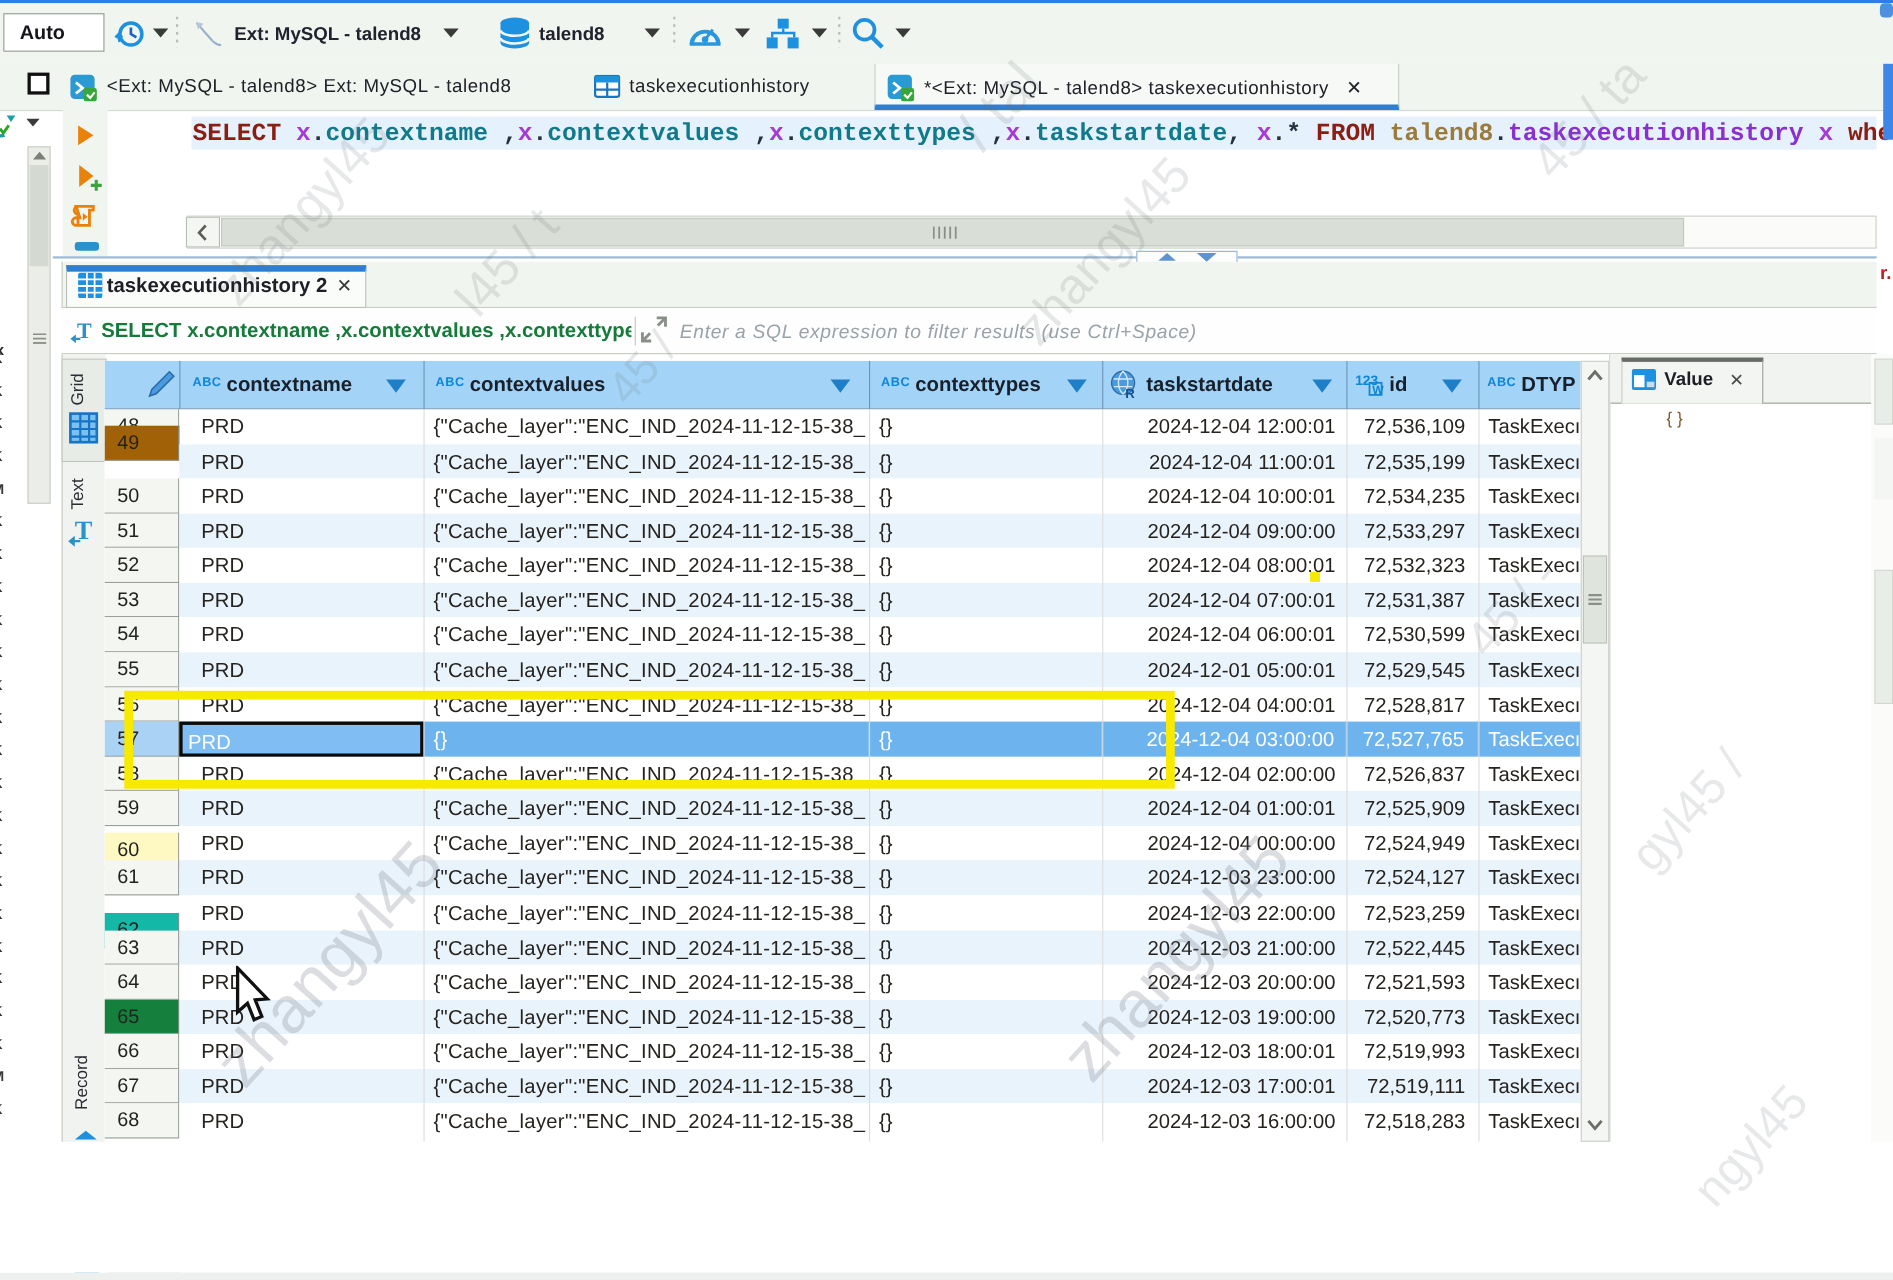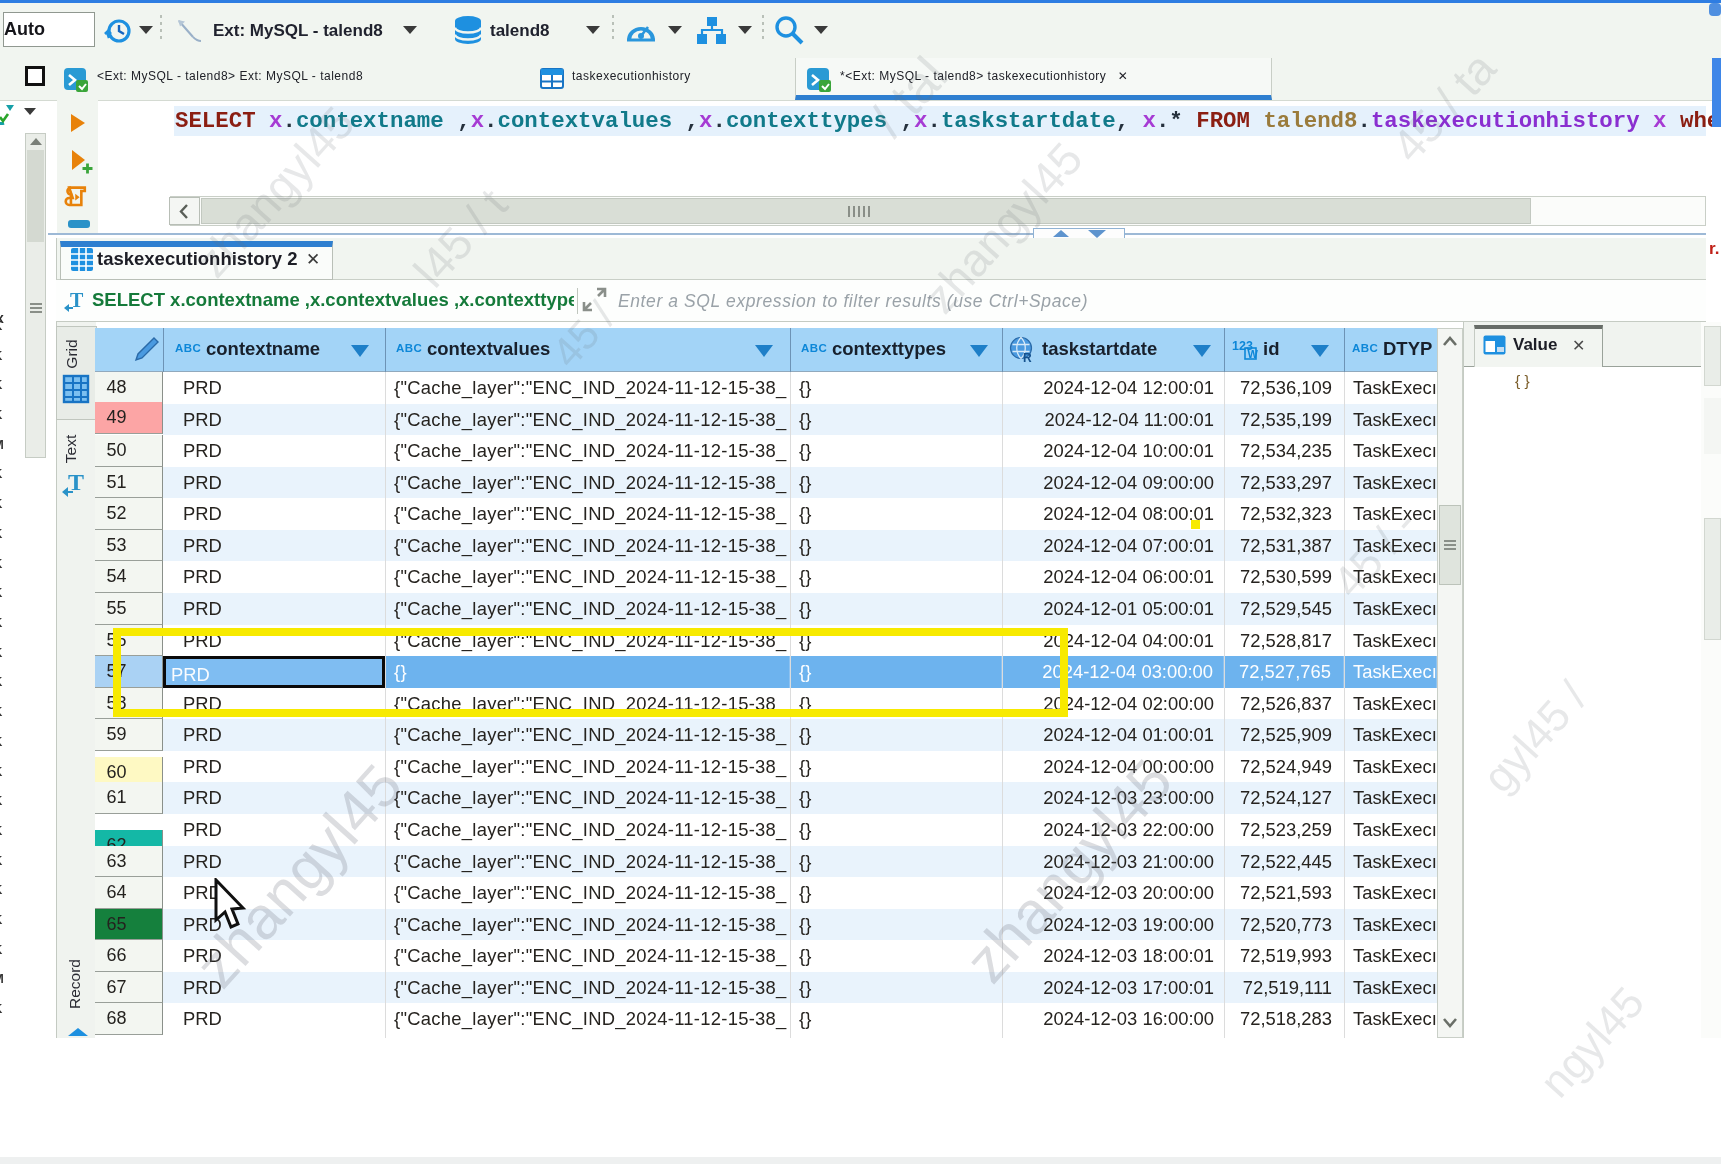--- a/index.html
+++ b/index.html
@@ -1,26 +1,26 @@
 <!DOCTYPE html>
 <html><head><meta charset="utf-8"><style>
 html,body{margin:0;padding:0}
 body{width:1721px;height:1164px;overflow:hidden;position:relative;background:#fff;
  font-family:"Liberation Sans",sans-serif;-webkit-font-smoothing:antialiased}
 .abs{position:absolute}
 svg.abs{z-index:5}
 #topline{left:0;top:0;width:1721px;height:3px;background:#2e7de2}
 #toolbar{left:0;top:3px;width:1721px;height:55px;background:#f1f5f0}
 #autobox{left:3px;top:12px;width:92px;height:35px;background:#fff;border:1px solid #909890;
- font-size:18px;font-weight:600;color:#15151a;line-height:33px;box-sizing:border-box}
+ font-size:18px;font-weight:600;color:#15151a;line-height:33px;padding-left:14px;box-sizing:border-box}
 .ddarrow{width:0;height:0;border-left:7px solid transparent;border-right:7px solid transparent;border-top:8px solid #3a3a3a}
 .vsep{width:2px;height:28px;top:15px;background-image:linear-gradient(#b9c0b8 40%,rgba(0,0,0,0) 0%);background-size:2px 7px}
 .tbtext{font-size:17px;font-weight:600;color:#20222e;top:21px}
 #tabbar{left:0;top:58px;width:1721px;height:42px;background:#f1f5f0;border-bottom:1px solid #d4dad2}
-.tabtext{font-size:12px;color:#202128;top:69px;letter-spacing:0.5px}
+.tabtext{font-size:17px;color:#202128;top:69px;letter-spacing:0.5px}
 #activetab{left:795px;top:58px;width:477px;height:42px;background:#f6f9f6;border-left:1px solid #c8cec6;border-right:1px solid #c8cec6;border-bottom:5px solid #2e7fd0;box-sizing:border-box}
 #blackrect{left:25px;top:66px;width:20px;height:20px;border:3px solid #111;background:#fff;box-sizing:border-box}
 #edtools{left:57px;top:100px;width:41px;height:133px;background:#f1f5f0}
 #curline{left:174px;top:106px;width:1532px;height:30px;background:#e5f1fc}
 #sql{left:175px;top:108px;font-family:"Liberation Mono",monospace;font-size:22.4px;line-height:26px;white-space:pre;font-weight:600}
 .kw{color:#8b1e12;font-weight:bold}
 .id{color:#117a8a}
 .al{color:#a63bd4}
 .pl{color:#24303c}
 .sch{color:#9a7b3c}
@@ -253,21 +253,21 @@
 <div class="abs" id="grid">
 <div class="rn" style="top:44.0px;background:#f3f6f1">48</div>
 <div class="row" style="top:44.0px;background:#fff">
       <div class="c c1">PRD</div>
       <div class="c c2">{"Cache_layer":"ENC_IND_2024-11-12-15-38_</div>
       <div class="c c3">{}</div>
       <div class="c c4 r">2024-12-04 12:00:01</div>
       <div class="c c5 r">72,536,109</div>
       <div class="c c6">TaskExecı</div>
     </div>
-<div class="rn" style="top:74px;background:#fca5a5">49</div>
+<div class="rn" style="top:59px;background:#a16207">49</div>
 <div class="row" style="top:75.6px;background:#e9f3fc">
       <div class="c c1">PRD</div>
       <div class="c c2">{"Cache_layer":"ENC_IND_2024-11-12-15-38_</div>
       <div class="c c3">{}</div>
       <div class="c c4 r">2024-12-04 11:00:01</div>
       <div class="c c5 r">72,535,199</div>
       <div class="c c6">TaskExecı</div>
     </div>
 <div class="rn" style="top:107.1px;background:#f3f6f1">50</div>
 <div class="row" style="top:107.1px;background:#fff">

